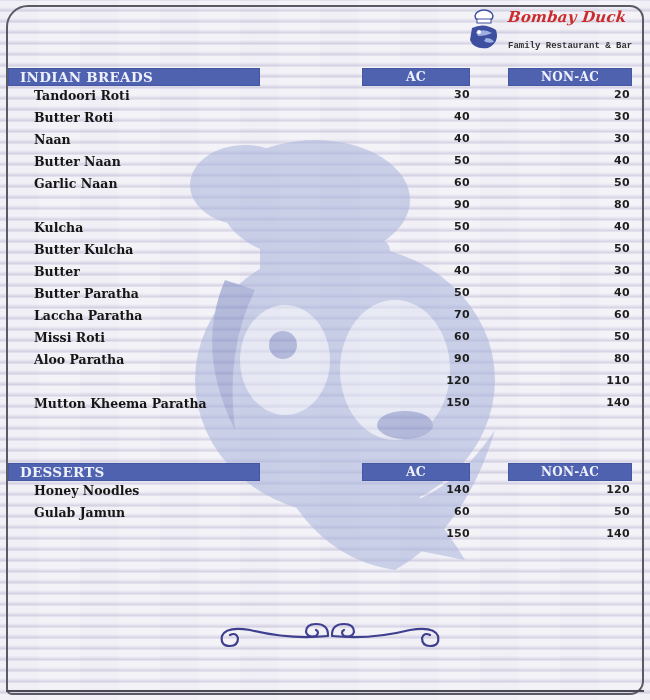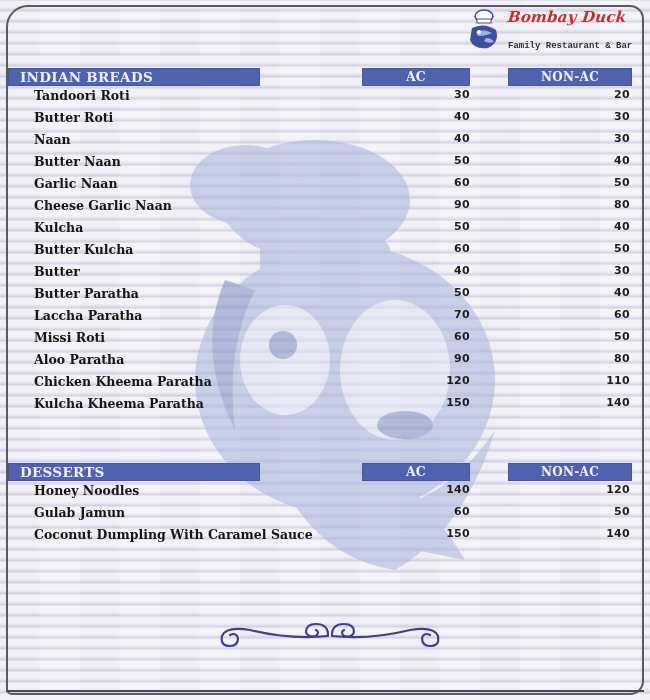--- a/index.html
+++ b/index.html
@@ -138,21 +138,20 @@
           <span class="name">Butter Naan</span>
           <span class="price ac">50</span>
           <span class="price nonac">40</span>
         </div>
       <div class="row">
           <span class="name">Garlic Naan</span>
           <span class="price ac">60</span>
           <span class="price nonac">50</span>
         </div>
       <div class="row">
-          <span class="name">Cheese Garlic Naan</span>
           <span class="price ac">90</span>
           <span class="price nonac">80</span>
         </div>
       <div class="row">
           <span class="name">Kulcha</span>
           <span class="price ac">50</span>
           <span class="price nonac">40</span>
         </div>
       <div class="row">
           <span class="name">Butter Kulcha</span>
@@ -178,26 +177,25 @@
           <span class="name">Missi Roti</span>
           <span class="price ac">60</span>
           <span class="price nonac">50</span>
         </div>
       <div class="row">
           <span class="name">Aloo Paratha</span>
           <span class="price ac">90</span>
           <span class="price nonac">80</span>
         </div>
       <div class="row">
-          <span class="name">Chicken Kheema Paratha</span>
           <span class="price ac">120</span>
           <span class="price nonac">110</span>
         </div>
       <div class="row">
-          <span class="name">Kulcha Kheema Paratha</span>
+          <span class="name">Mutton Kheema Paratha</span>
           <span class="price ac">150</span>
           <span class="price nonac">140</span>
         </div>
     </div>
   </div>
 
   <div class="section" style="top:463px;">
     <div class="sec-header">
       <div class="bar title">DESSERTS</div>
       <div class="bar ac">AC</div>
@@ -208,21 +206,20 @@
           <span class="name">Honey Noodles</span>
           <span class="price ac">140</span>
           <span class="price nonac">120</span>
         </div>
       <div class="row">
           <span class="name">Gulab Jamun</span>
           <span class="price ac">60</span>
           <span class="price nonac">50</span>
         </div>
       <div class="row">
-          <span class="name">Coconut Dumpling With Caramel Sauce</span>
           <span class="price ac">150</span>
           <span class="price nonac">140</span>
         </div>
     </div>
   </div>
 
   <svg class="ornament" viewBox="0 0 240 40">
     <g fill="none" stroke="#3e3f8f" stroke-width="2.2" stroke-linecap="round">
       <path d="M118 20 Q 80 24 40 14 Q 16 10 12 20 Q 10 30 20 30 Q 28 30 28 22 Q 26 16 20 19"></path>
       <path d="M122 20 Q 160 24 200 14 Q 224 10 228 20 Q 230 30 220 30 Q 212 30 212 22 Q 214 16 220 19"></path>

